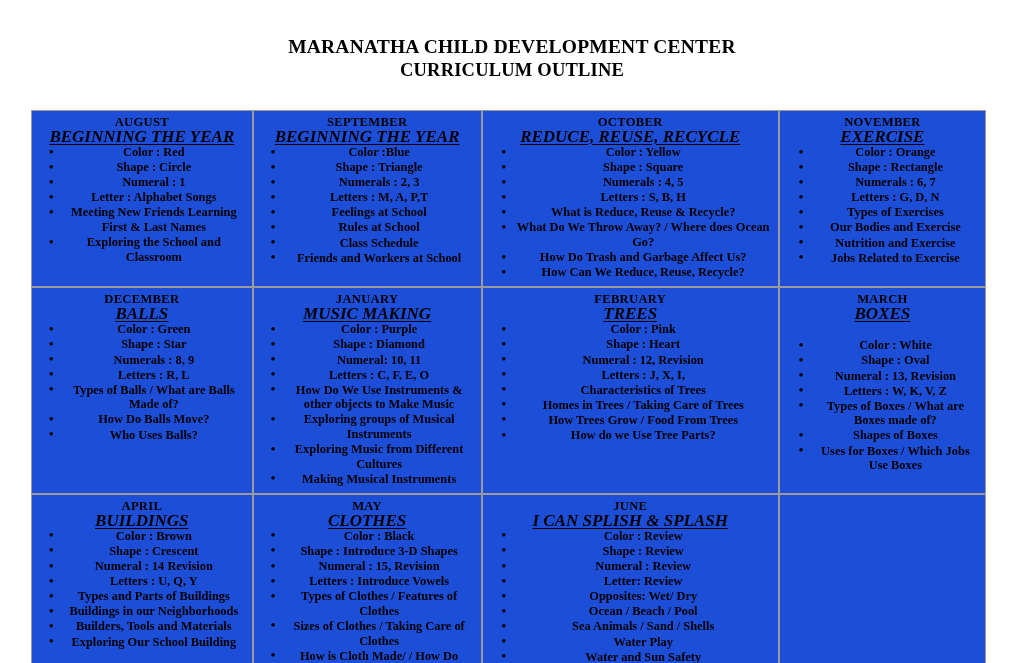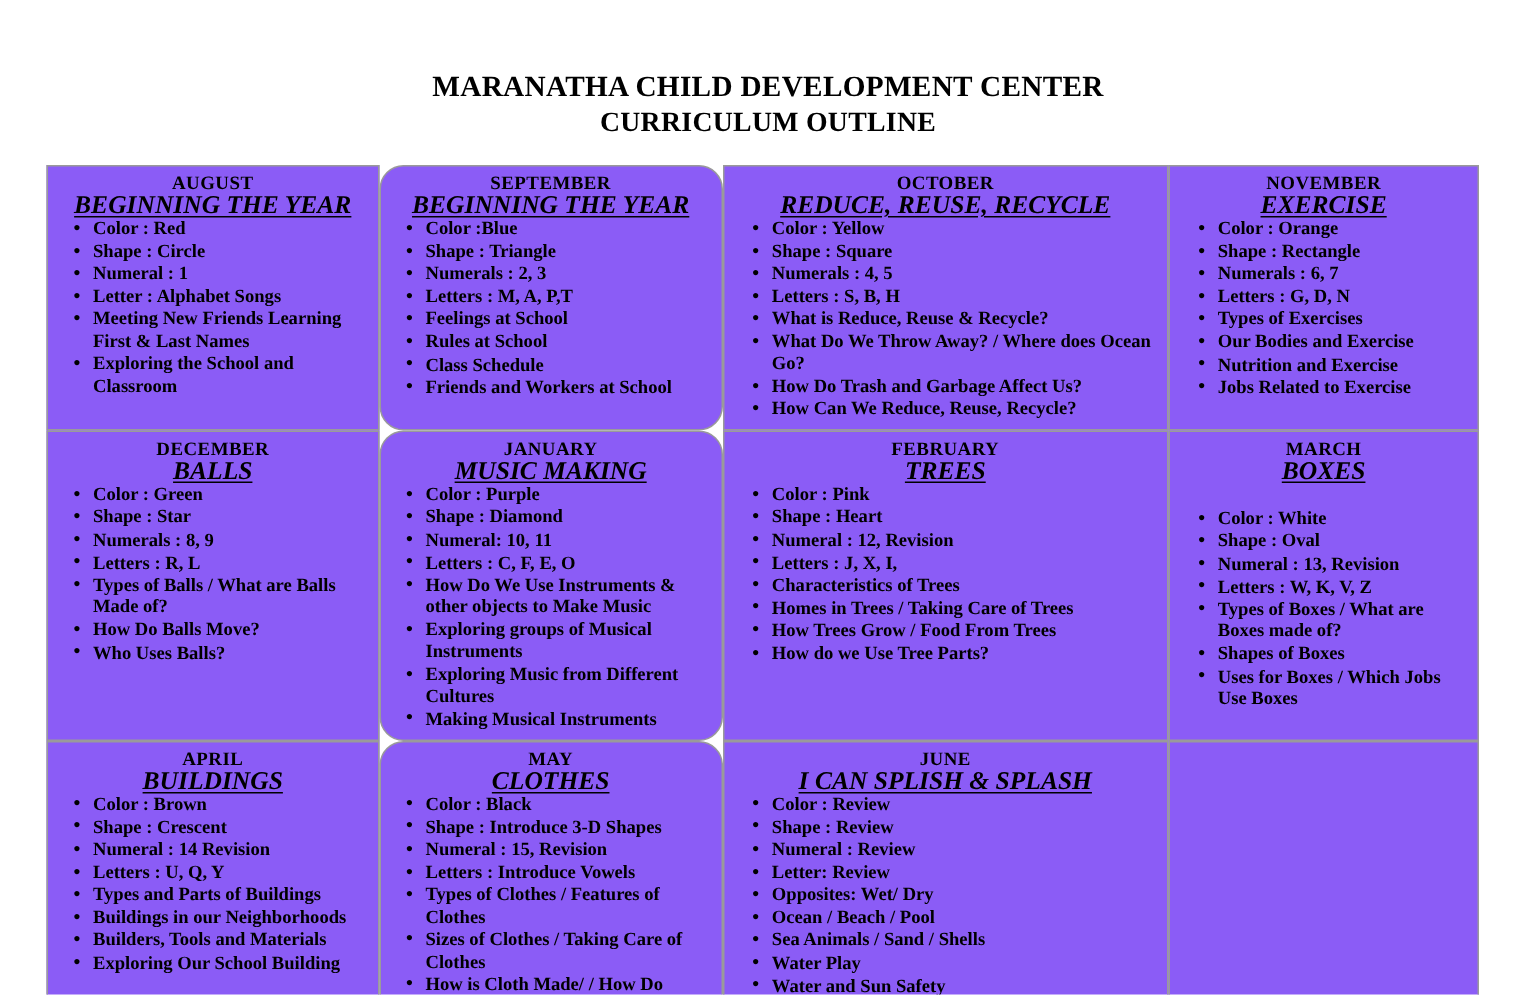--- a/index.html
+++ b/index.html
@@ -19,21 +19,21 @@
   .page {
     position: relative;
     width: 1024px;
     height: 663px;
     box-sizing: border-box;
   }
 
   
   .doc-header {
     text-align: center;
-    padding-top: 48px;
+    padding-top: 36px;
   }
   .doc-header .line {
     font-weight: bold;
     font-size: 19.5px;
     letter-spacing: 0.2px;
     line-height: 22px;
     white-space: nowrap;
   }
   .doc-header .line.sub {
     font-size: 18.5px;
@@ -55,25 +55,25 @@
     top: 110px;
     width: 955px;
     border-collapse: separate;
     border-spacing: 0;
     table-layout: fixed;
   }
   .outline-table td {
     vertical-align: top;
     border: 1px solid #9a9a9a;
     padding: 4px 2px 6px 2px;
-    background: #8b5cf6;
+    background: #1d4ed8;
   }
 
   .col-1 { width: 214px; }
-  .col-2 { width: 221px; border-radius: 16px; }
+  .col-2 { width: 221px; }
   .col-3 { width: 287px; }
   .col-4 { width: 200px; }
 
   .r1 td { height: 140px; }
   .r2 td { height: 172px; margin-top: 16px; }
   .r3 td { height: 170px; }
 
   .cell-month {
     text-align: center;
     font-weight: bold;
@@ -94,20 +94,21 @@
     text-underline-offset: 2px;
   }
   .cell-gap {
     height: 16px;
   }
 
   ul.bullets {
     margin: 0;
     padding: 0 4px 0 28px;
     list-style: none;
+    text-align: center;
   }
   ul.bullets li {
     position: relative;
     font-weight: bold;
     font-size: 12.4px;
     line-height: 14.6px;
     padding-left: 0;
     margin: 0 0 0.5px 0;
   }
   ul.bullets li::before {

